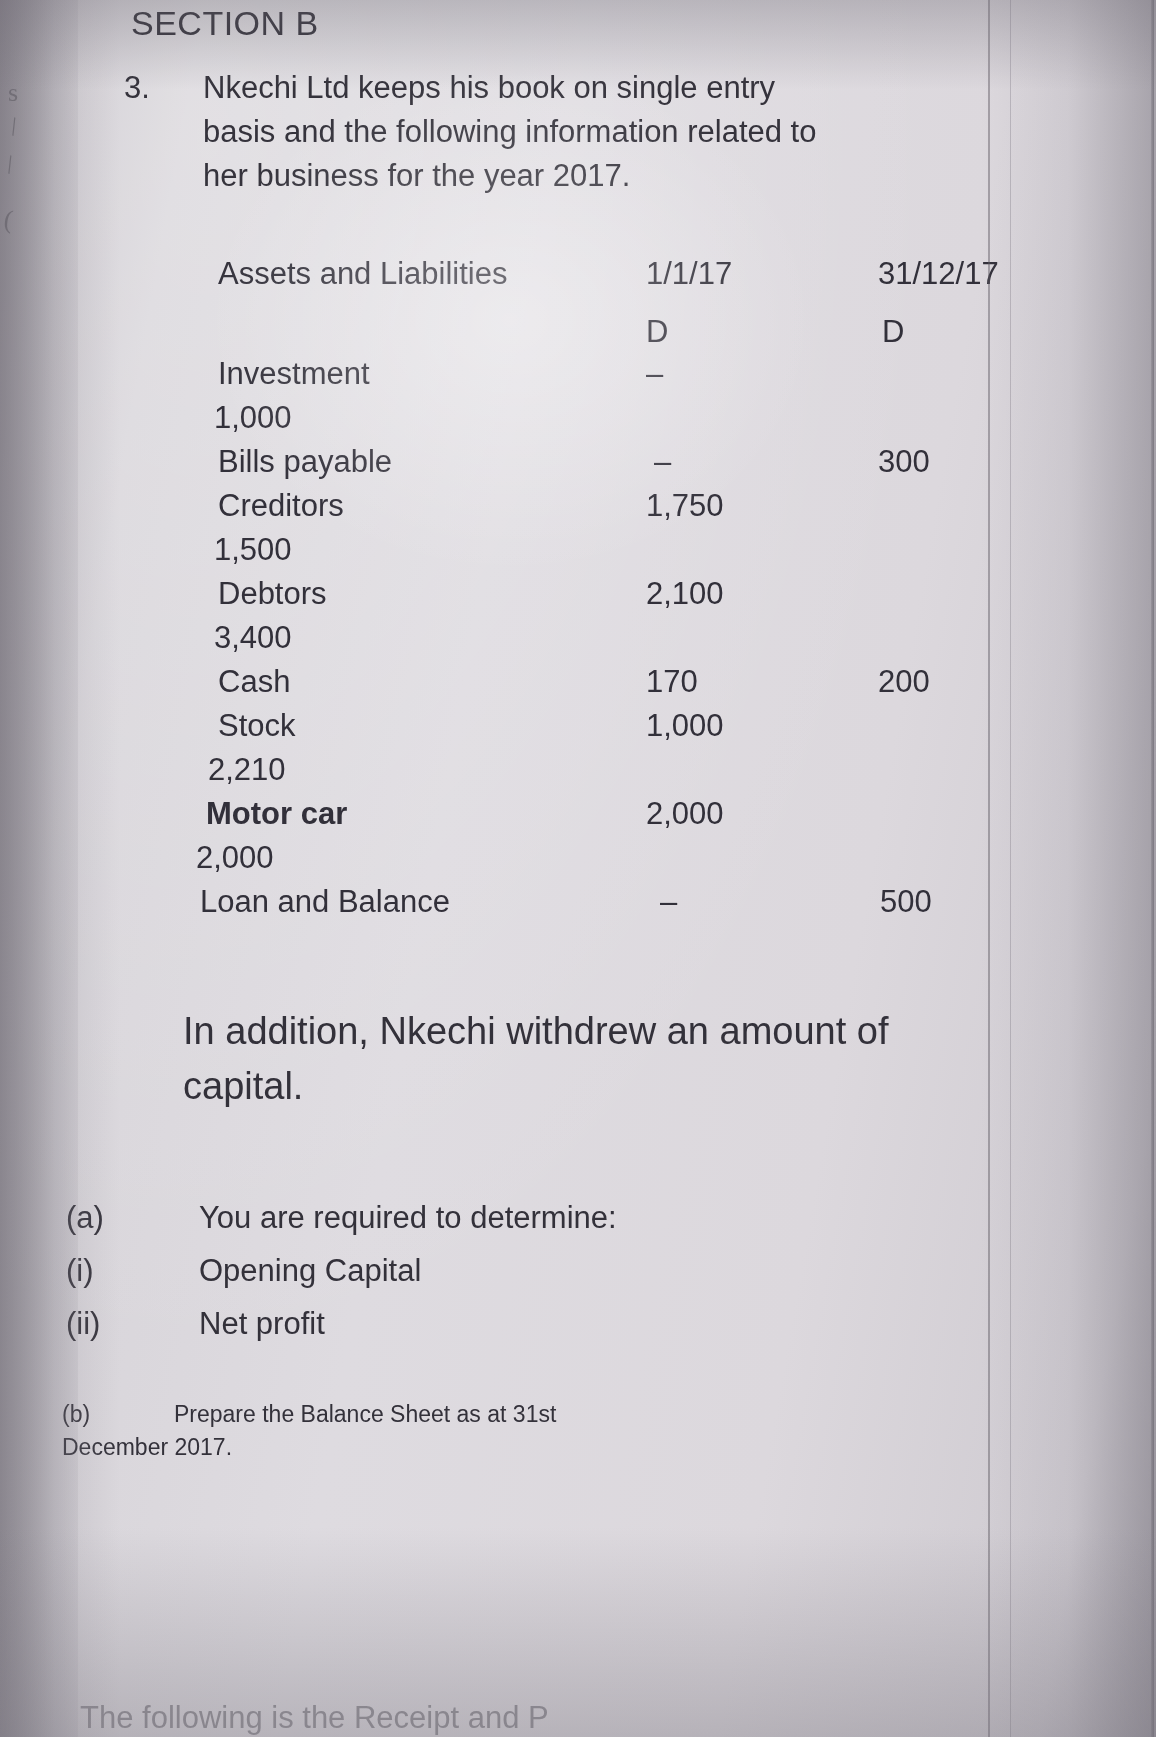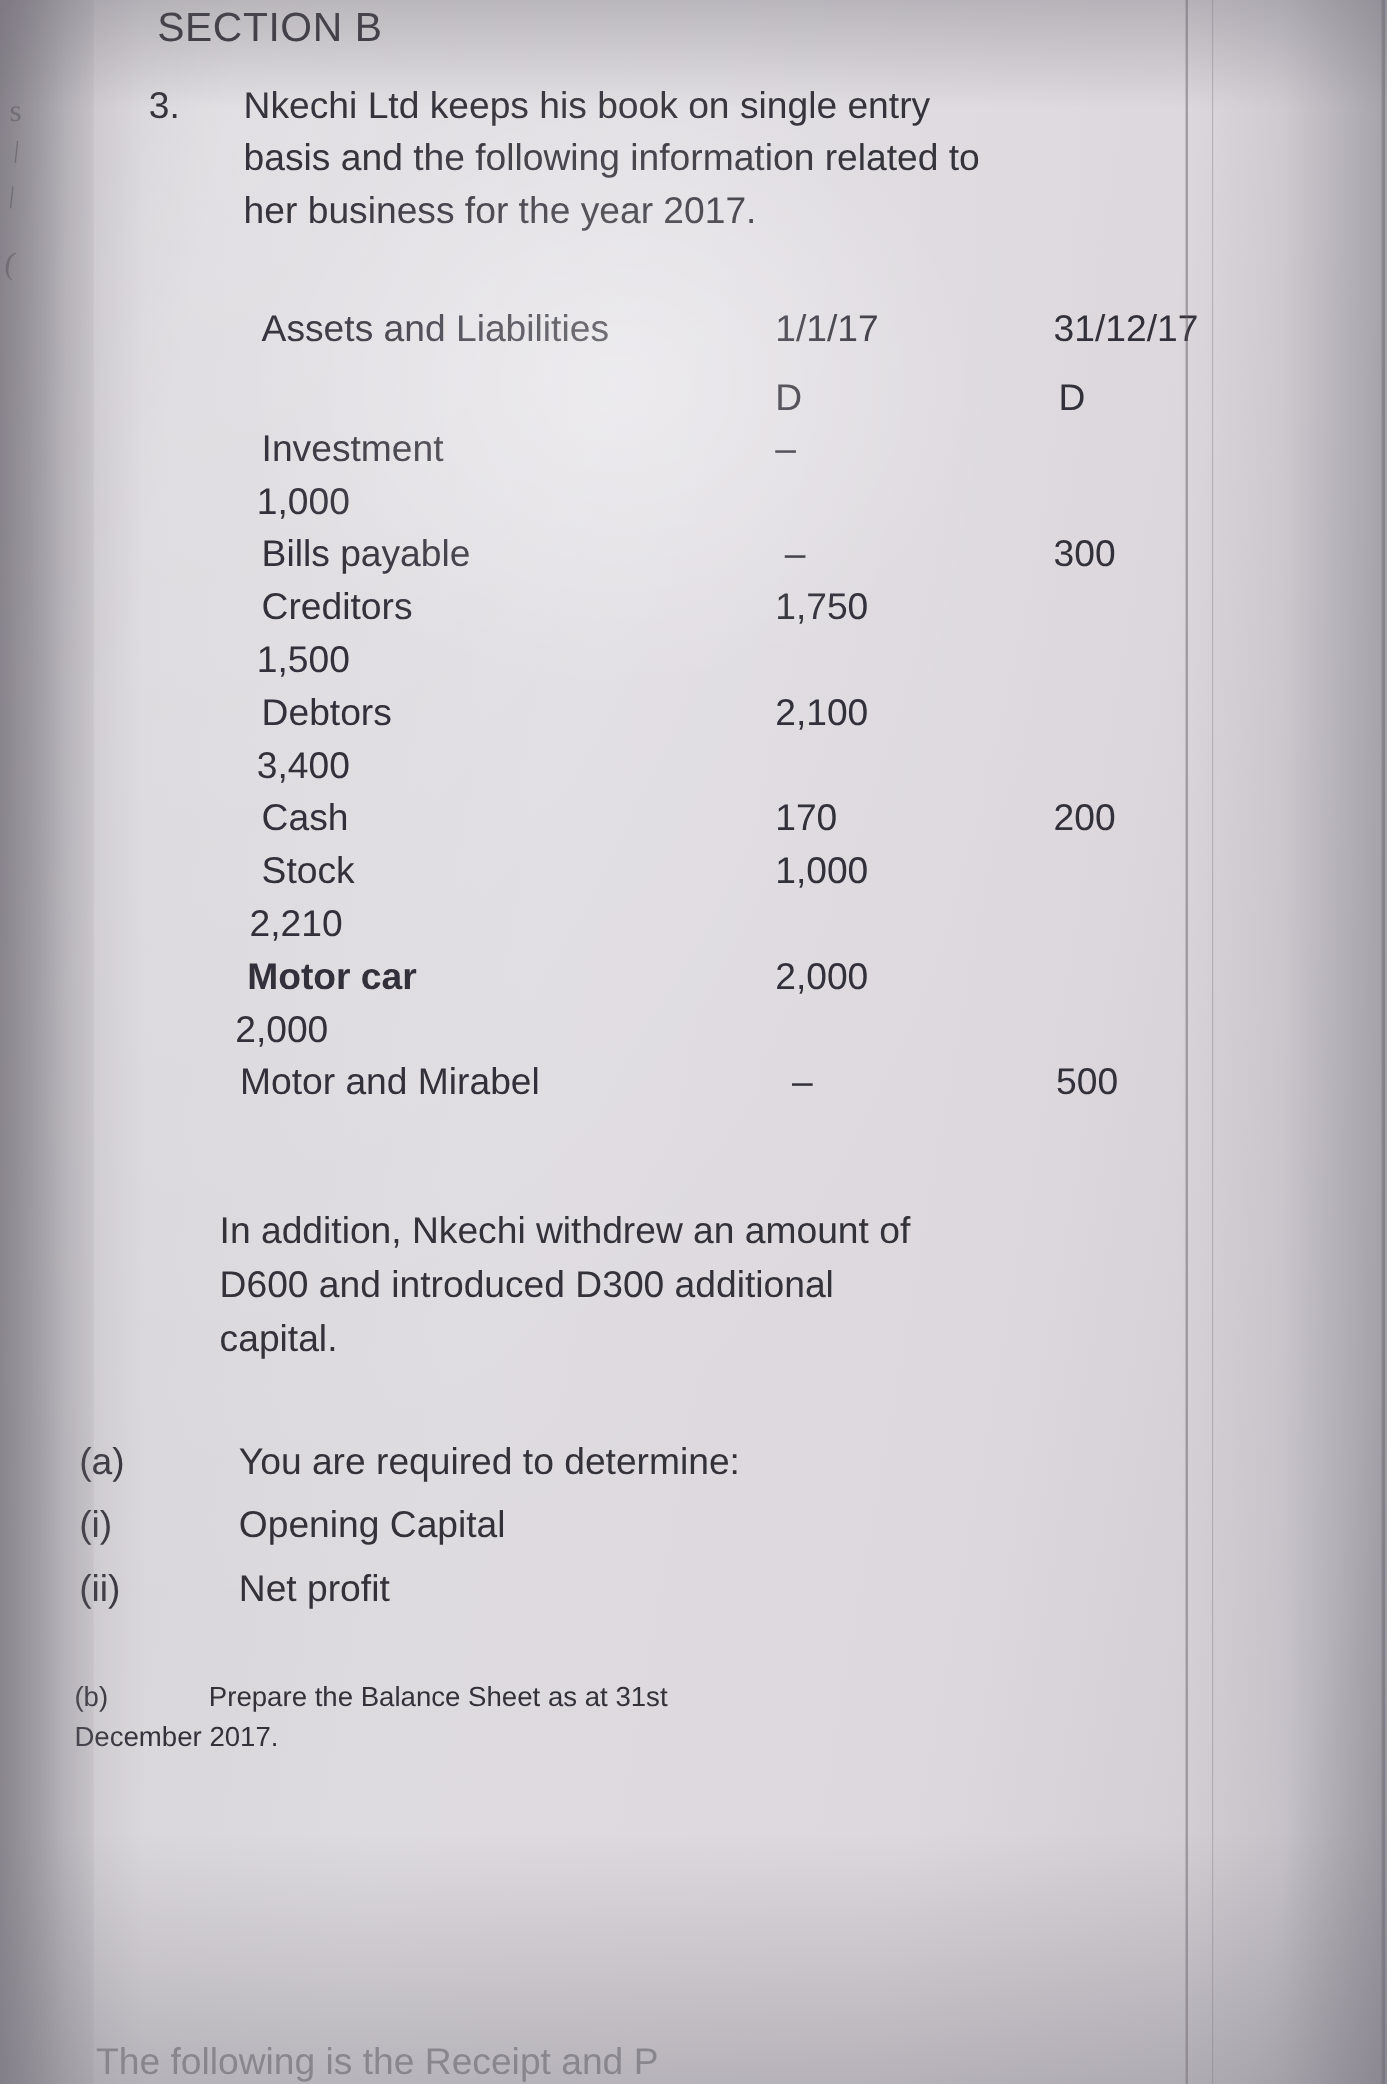--- a/index.html
+++ b/index.html
@@ -148,21 +148,21 @@
     left: 0;
     white-space: nowrap;
   }
   .dash { letter-spacing: 0; }
 
   .note {
     position: absolute;
     left: 183px;
     top: 1004px;
     width: 790px;
-    font-size: 31px;
+    font-size: 38px;
     line-height: 1.45;
     text-align: justify;
     color: #33313a;
   }
 
   .qa {
     position: absolute;
     font-size: 31px;
     color: #33313a;
   }
@@ -279,30 +279,29 @@
 
       <div class="row">
         <span class="c-label" style="left:16px;font-weight:bold;">Motor car</span>
         <span class="c-a">2,000</span>
       </div>
       <div class="row">
         <span class="wrapnum" style="left:6px;">2,000</span>
       </div>
 
       <div class="row">
-        <span class="c-label" style="left:10px;">Motor and Mirabel</span>
+        <span class="c-label" style="left:10px;">Loan and Balance</span>
         <span class="c-a dash" style="left:446px;">–</span>
         <span class="c-b" style="left:690px;">500</span>
       </div>
 
     </div>
 
     <div class="note">
       <span>In addition, Nkechi withdrew an amount of</span>
-      <span style="display:block;">D600 and introduced D300 additional</span>
       <span style="display:block;">capital.</span>
     </div>
 
     <div class="qa" style="left:66px; top:1200px; width:900px;">
       <span class="mark">(a)</span>
       <span class="txt">You are required to determine:</span>
     </div>
 
     <div class="qa" style="left:66px; top:1253px; width:900px;">
       <span class="mark">(i)</span>

